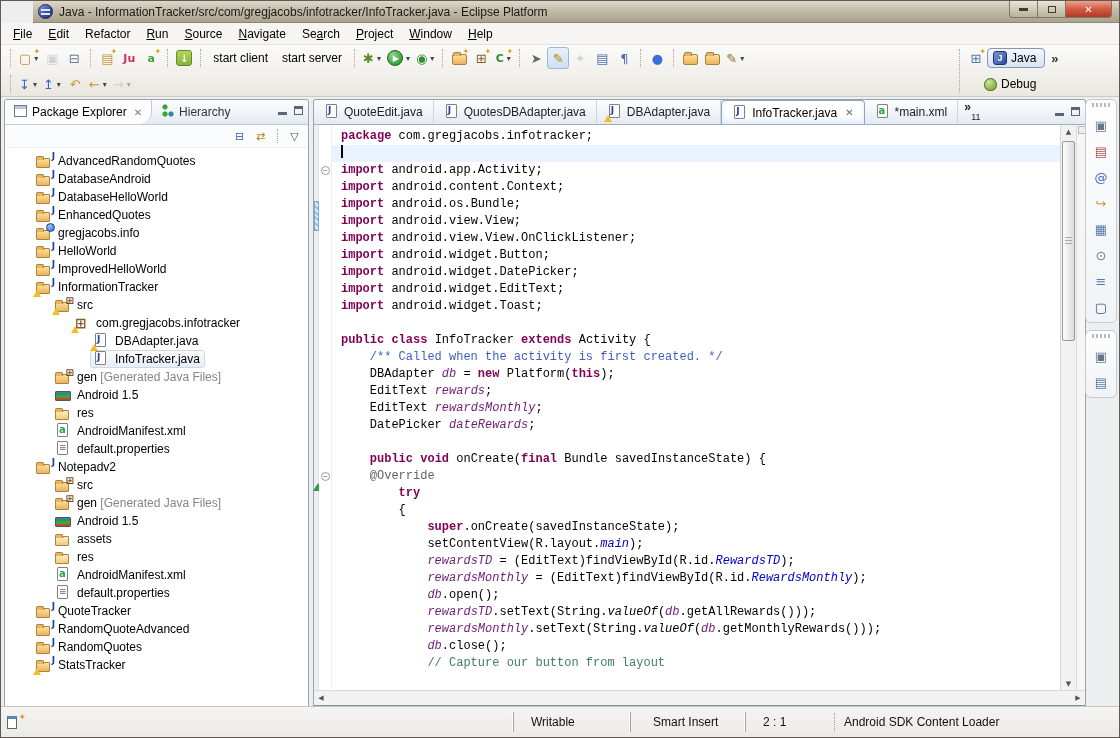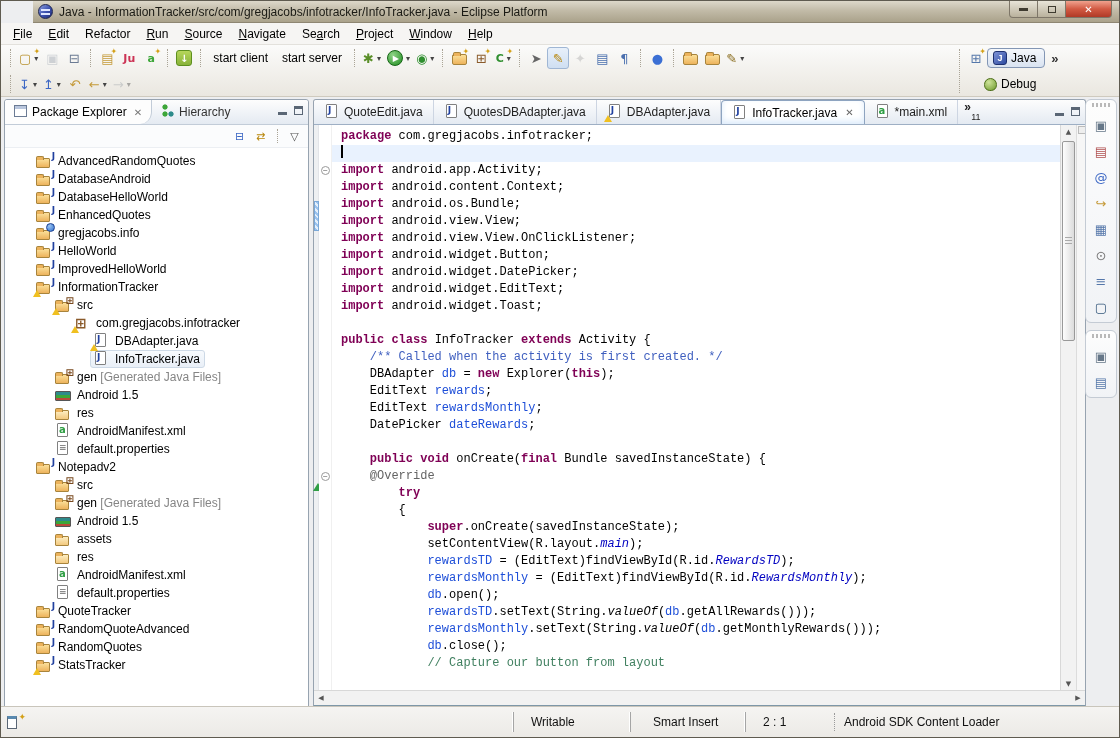--- a/index.html
+++ b/index.html
@@ -129,21 +129,21 @@
     border-left:5px solid transparent; border-right:5px solid transparent; border-bottom:8px solid #2f9e44;}
   .fmargin { width:13px; background:#fff; position:relative; border-right:1px solid #f0f0f0;}
   .foldc { position:absolute; left:2px; width:9px; height:9px; border:1px solid #9a9a9a; border-radius:50%; background:#fff; color:#777;
     font-size:8px; line-height:7px; text-align:center; font-family:"DejaVu Sans Mono",monospace;}
   .codewrap { flex:1; position:relative; overflow:hidden; background:#fff; padding-top:3px; }
   .cl { height:17px; line-height:17px; white-space:pre; font-family:"Liberation Mono","DejaVu Sans Mono",monospace; font-size:12px; padding-left:9px;}
   .cl.cur { background:#e9f2fe; }
   .caret { display:inline-block; width:2px; height:13px; background:#000; vertical-align:-2px;}
   .s-k { color:#7f0055; font-weight:bold; }
   .s-d { color:#000000; }
-  .s-f { color:#1d4ed8; }
+  .s-f { color:#701a75;font-style:italic; }
   .s-sf { color:#0000c0; font-style:italic; }
   .s-sm { color:#000000; font-style:italic; }
   .s-j { color:#3f5fbf; }
   .s-c { color:#3f7f5f; }
   .s-a { color:#646464; }
 
   .vscroll { width:16px; background:#f2f2f2; border-left:1px solid #d8d8d8; position:relative; }
   .varr { position:absolute; left:0; width:15px; height:13px; display:flex; align-items:center; justify-content:center; font-size:7px; color:#555; font-family:"DejaVu Sans",sans-serif;}
   .varr.up{ top:0; } .varr.dn{ bottom:0; }
   .vthumb { position:absolute; left:1px; top:16px; width:13px; height:200px; border:1px solid #999; border-radius:2px;
@@ -698,21 +698,21 @@
           <div class="cl"><span class="s-k">import</span><span class="s-d"> android.os.Bundle;</span></div>
           <div class="cl"><span class="s-k">import</span><span class="s-d"> android.view.View;</span></div>
           <div class="cl"><span class="s-k">import</span><span class="s-d"> android.view.View.OnClickListener;</span></div>
           <div class="cl"><span class="s-k">import</span><span class="s-d"> android.widget.Button;</span></div>
           <div class="cl"><span class="s-k">import</span><span class="s-d"> android.widget.DatePicker;</span></div>
           <div class="cl"><span class="s-k">import</span><span class="s-d"> android.widget.EditText;</span></div>
           <div class="cl"><span class="s-k">import</span><span class="s-d"> android.widget.Toast;</span></div>
           <div class="cl"></div>
           <div class="cl"><span class="s-k">public</span><span class="s-d"> </span><span class="s-k">class</span><span class="s-d"> InfoTracker </span><span class="s-k">extends</span><span class="s-d"> Activity {</span></div>
           <div class="cl"><span class="s-j">    /** Called when the activity is first created. */</span></div>
-          <div class="cl"><span class="s-d">    DBAdapter </span><span class="s-f">db</span><span class="s-d"> = </span><span class="s-k">new</span><span class="s-d"> Explorer(</span><span class="s-k">this</span><span class="s-d">);</span></div>
+          <div class="cl"><span class="s-d">    DBAdapter </span><span class="s-f">db</span><span class="s-d"> = </span><span class="s-k">new</span><span class="s-d"> Platform(</span><span class="s-k">this</span><span class="s-d">);</span></div>
           <div class="cl"><span class="s-d">    EditText </span><span class="s-f">rewards</span><span class="s-d">;</span></div>
           <div class="cl"><span class="s-d">    EditText </span><span class="s-f">rewardsMonthly</span><span class="s-d">;</span></div>
           <div class="cl"><span class="s-d">    DatePicker </span><span class="s-f">dateRewards</span><span class="s-d">;</span></div>
           <div class="cl"></div>
           <div class="cl"><span class="s-d">    </span><span class="s-k">public</span><span class="s-d"> </span><span class="s-k">void</span><span class="s-d"> onCreate(</span><span class="s-k">final</span><span class="s-d"> Bundle savedInstanceState) {</span></div>
           <div class="cl"><span class="s-a">    @Override</span></div>
           <div class="cl"><span class="s-d">        </span><span class="s-k">try</span></div>
           <div class="cl"><span class="s-d">        {</span></div>
           <div class="cl"><span class="s-d">            </span><span class="s-k">super</span><span class="s-d">.onCreate(savedInstanceState);</span></div>
           <div class="cl"><span class="s-d">            setContentView(R.layout.</span><span class="s-sf">main</span><span class="s-d">);</span></div>

